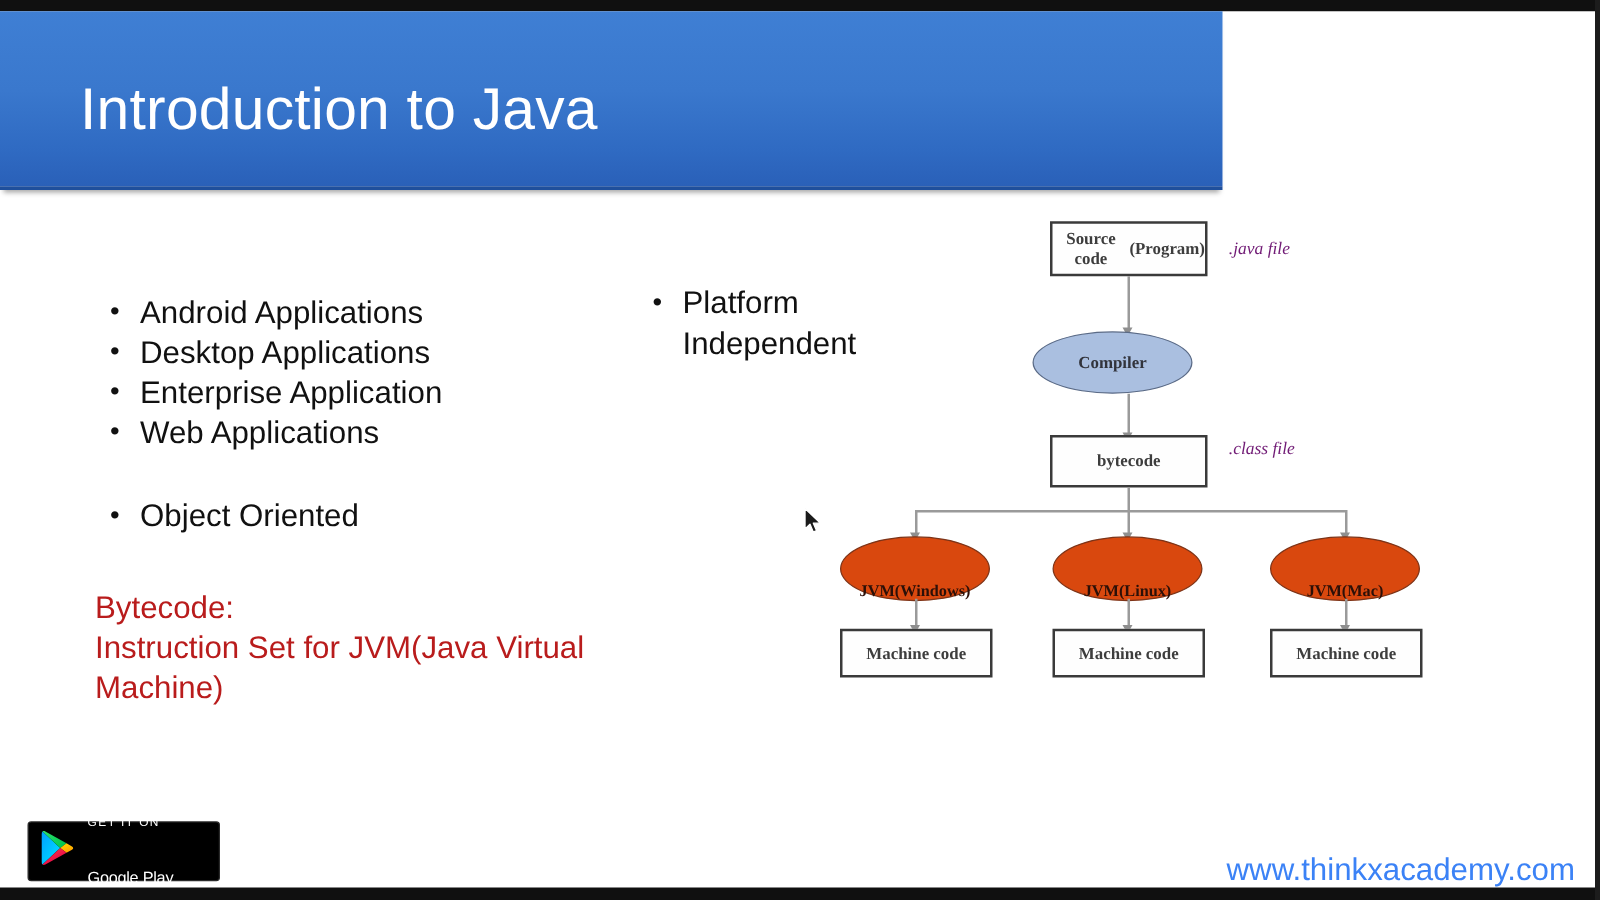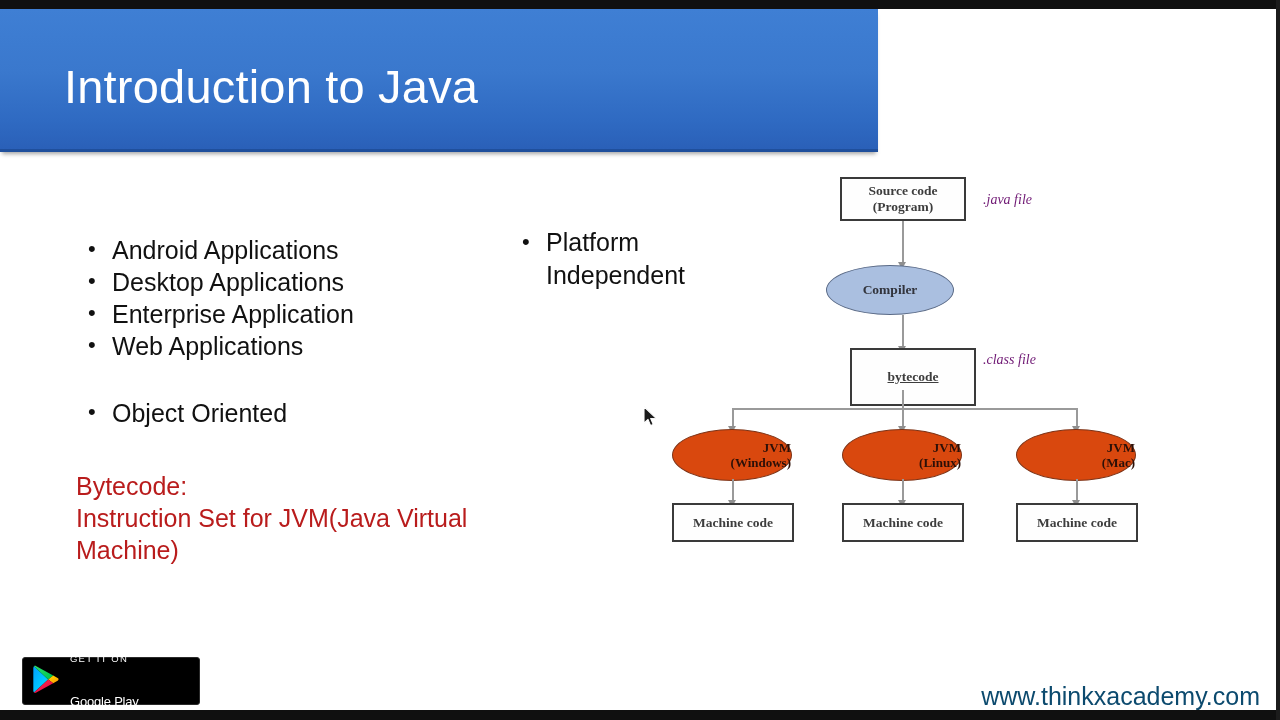--- a/index.html
+++ b/index.html
@@ -30,21 +30,21 @@
   .strip-bottom {
     position: absolute;
     left: 0; top: 710px;
     width: 1280px; height: 10px;
     background: #101010;
   }
   
   .title-banner {
     position: absolute;
     left: 0; top: 9px;
-    width: 878px;
+    width: 978px;
     height: 143px;
     background: linear-gradient(to bottom, #3f7fd4 0%, #3a78cd 45%, #2f6ac2 80%, #2a60b8 100%);
     border-bottom: 3px solid #1f4f9c;
     box-shadow: 0 4px 4px -2px rgba(0,0,0,0.35);
     box-sizing: border-box;
   }
   .title-text {
     position: absolute;
     left: 64px;
     top: 52px;
@@ -104,21 +104,21 @@
     height: 400px;
   }
   .dg-node {
     position: absolute;
     box-sizing: border-box;
     font-family: "Liberation Serif", serif;
     font-weight: bold;
     color: #3d3d3d;
     text-align: center;
     display: flex;
-    flex-direction: column;
+    flex-direction: row;
     align-items: center;
     justify-content: center;
     line-height: 1.18;
   }
   .dg-box {
     background: #fefefe;
     border: 2px solid #3a3a3a;
     font-size: 13.5px;
   }
   .dg-ellipse-compiler {
@@ -155,21 +155,21 @@
     width: 0; height: 0;
     border-left: 4.5px solid transparent;
     border-right: 4.5px solid transparent;
     border-top: 7px solid #8f8f8f;
   }
   
   #play-badge {
     position: absolute;
     left: 22px;
     top: 657px;
-    width: 178px;
+    width: 154px;
     height: 48px;
     background: #000000;
     border: 1px solid #2a2a2a;
     border-radius: 3px;
     display: flex;
     align-items: center;
     padding-left: 10px;
     box-sizing: border-box;
   }
   #play-badge .pb-text {
@@ -188,21 +188,21 @@
     font-size: 13px;
     letter-spacing: -0.2px;
     margin-top: 32px;
   }
   
   #footer-url {
     position: absolute;
     right: 16px;
     top: 682px;
     font-size: 25px;
-    color: #0c4a6e;
+    color: #3b82f6;
     white-space: nowrap;
   }
   
   #cursor {
     position: absolute;
     left: 643px;
     top: 406px;
     width: 16px;
     height: 22px;
     pointer-events: none;
@@ -247,21 +247,21 @@
     <div class="dg-line v" style="left:252px; top:56px; height:44px;"></div>
     <div class="dg-arrow" style="left:248px; top:97px;"></div>
 
     <div class="dg-node dg-ellipse-compiler" style="left:176px; top:100px; width:128px; height:50px;">
       <span>Compiler</span>
     </div>
 
     <div class="dg-line v" style="left:252px; top:150px; height:35px;"></div>
     <div class="dg-arrow" style="left:248px; top:181px;"></div>
 
-    <div class="dg-node dg-box" style="left:200px; top:183px; width:126px; height:58px;text-decoration:underline;">
+    <div class="dg-node dg-box" style="left:190px; top:183px; width:126px; height:42px;">
       <span>bytecode</span>
     </div>
     <div class="dg-label" style="left:333px; top:187px;">.class file</div>
 
     <div class="dg-line v" style="left:252px; top:225px; height:19px;"></div>
     <div class="dg-line h" style="left:82px; top:243px; width:345px;"></div>
 
     <div class="dg-line v" style="left:82px; top:243px; height:21px;"></div>
     <div class="dg-arrow" style="left:78px; top:261px;"></div>
     <div class="dg-line v" style="left:252px; top:243px; height:21px;"></div>

